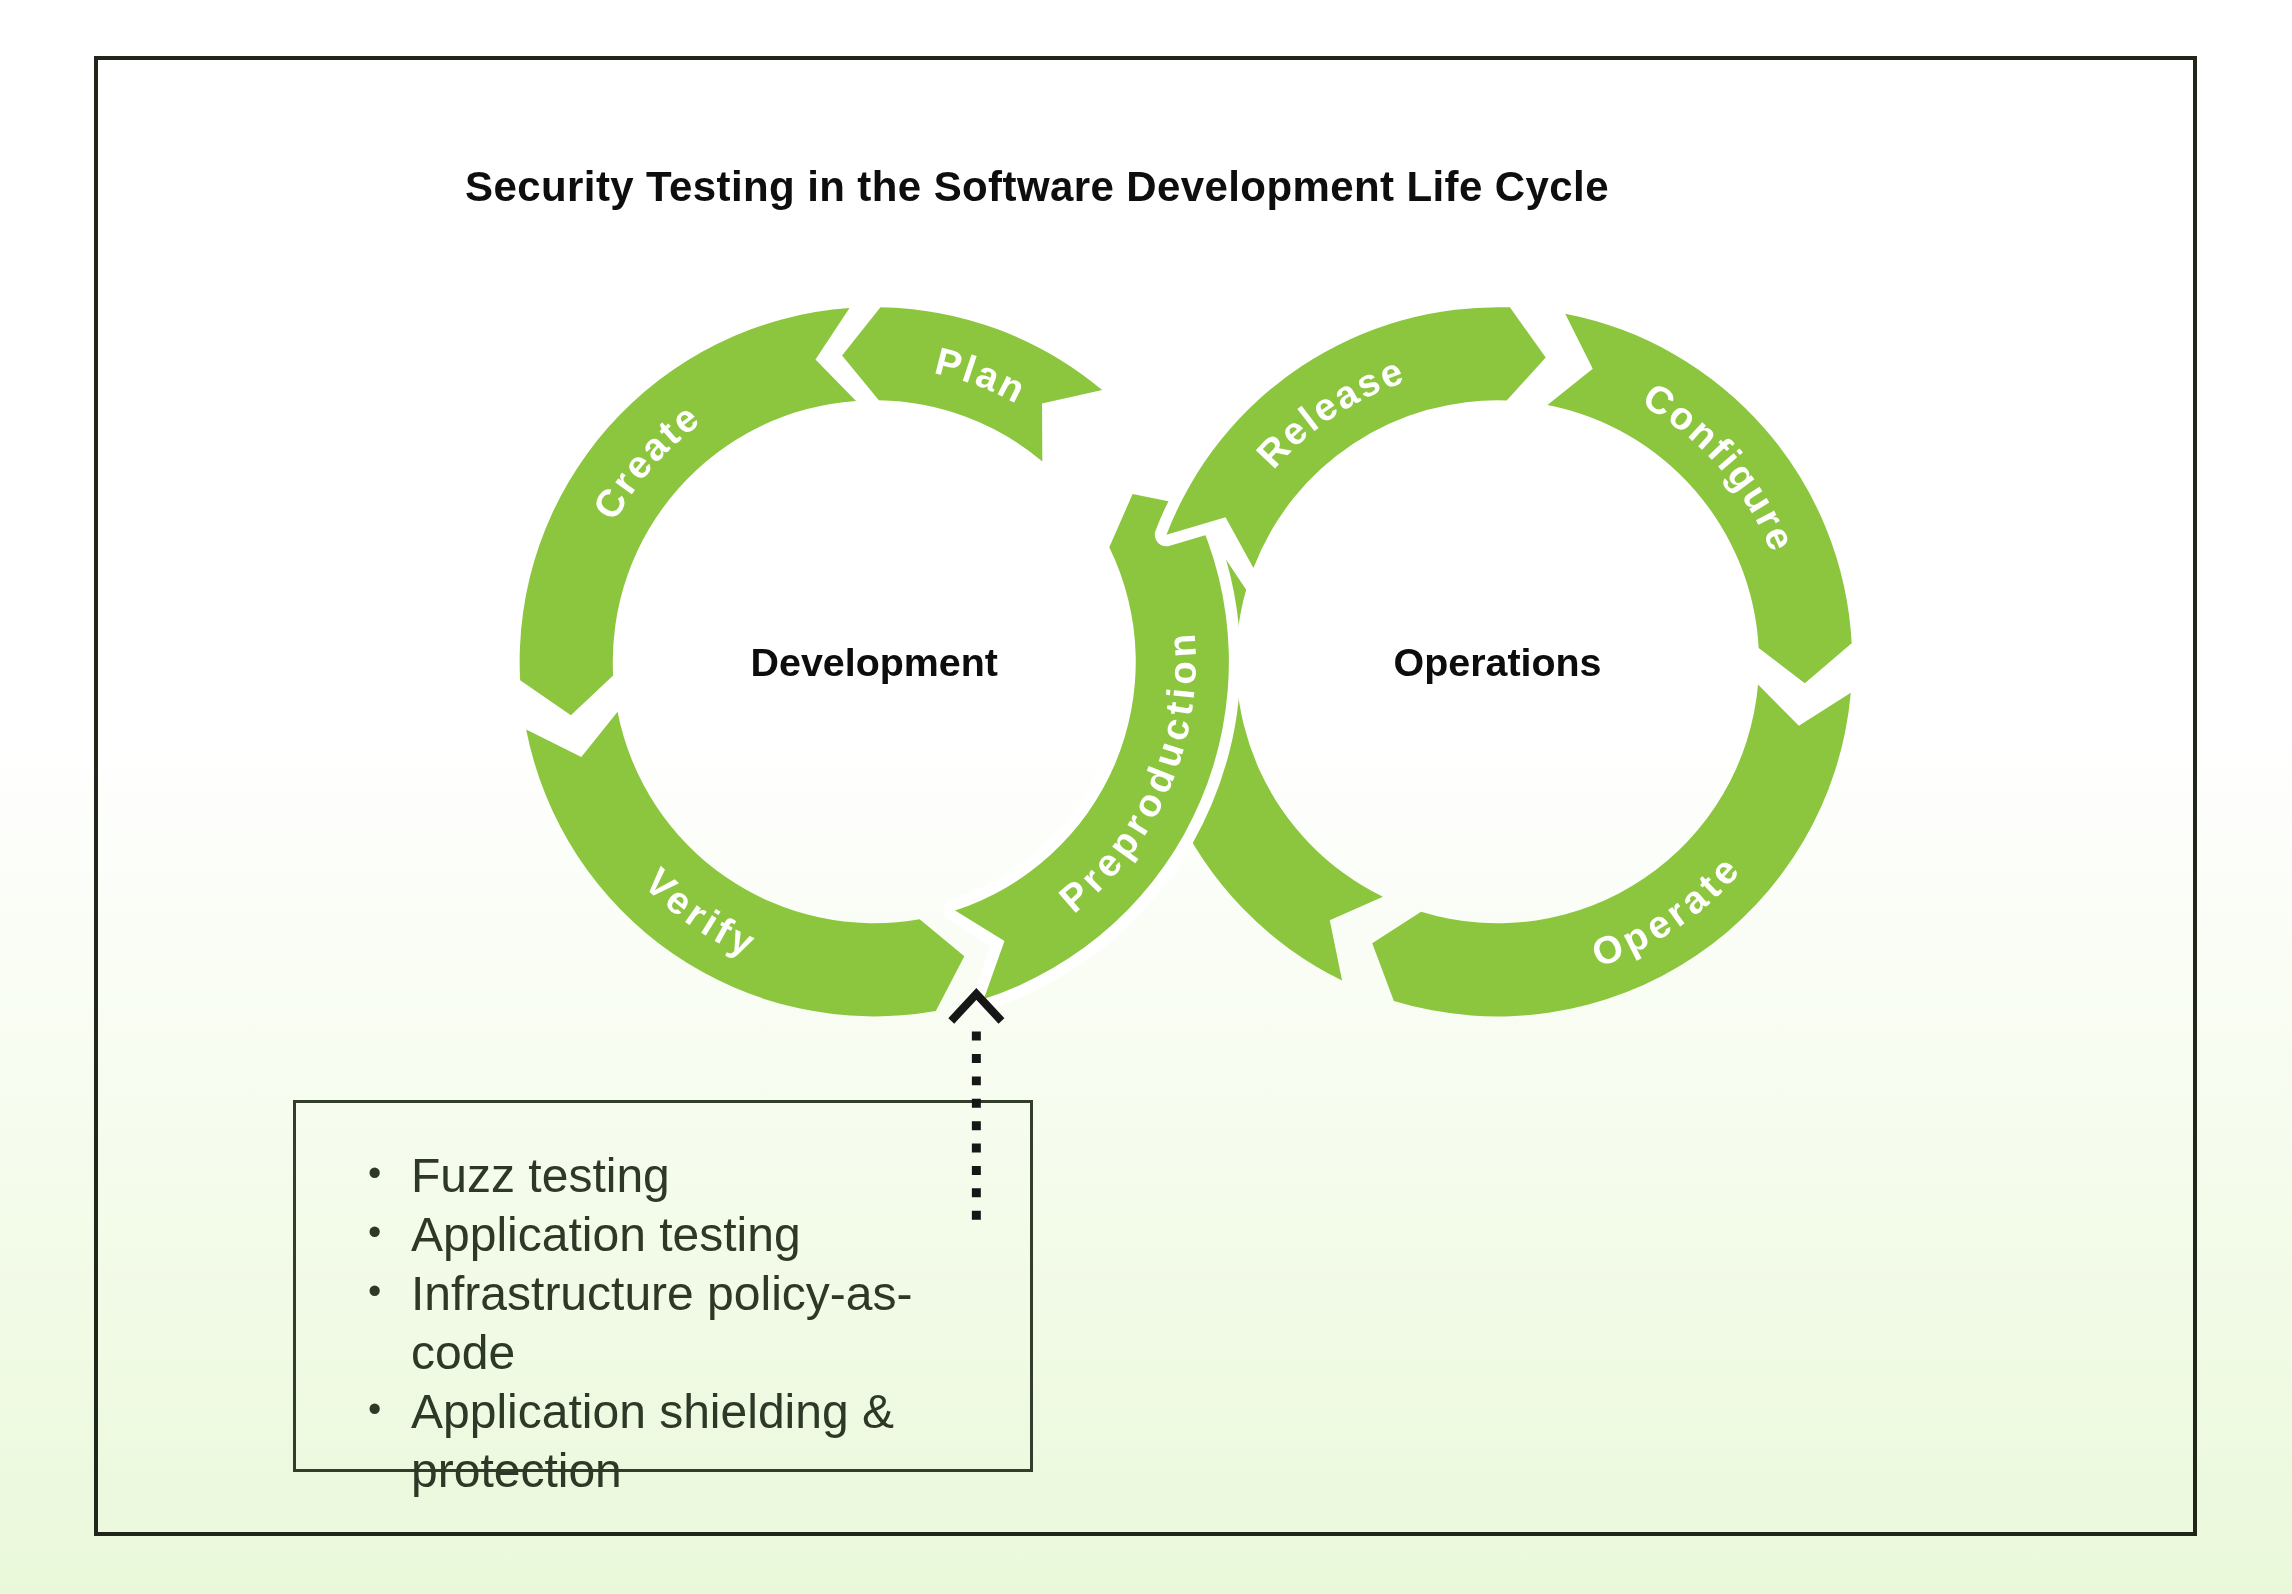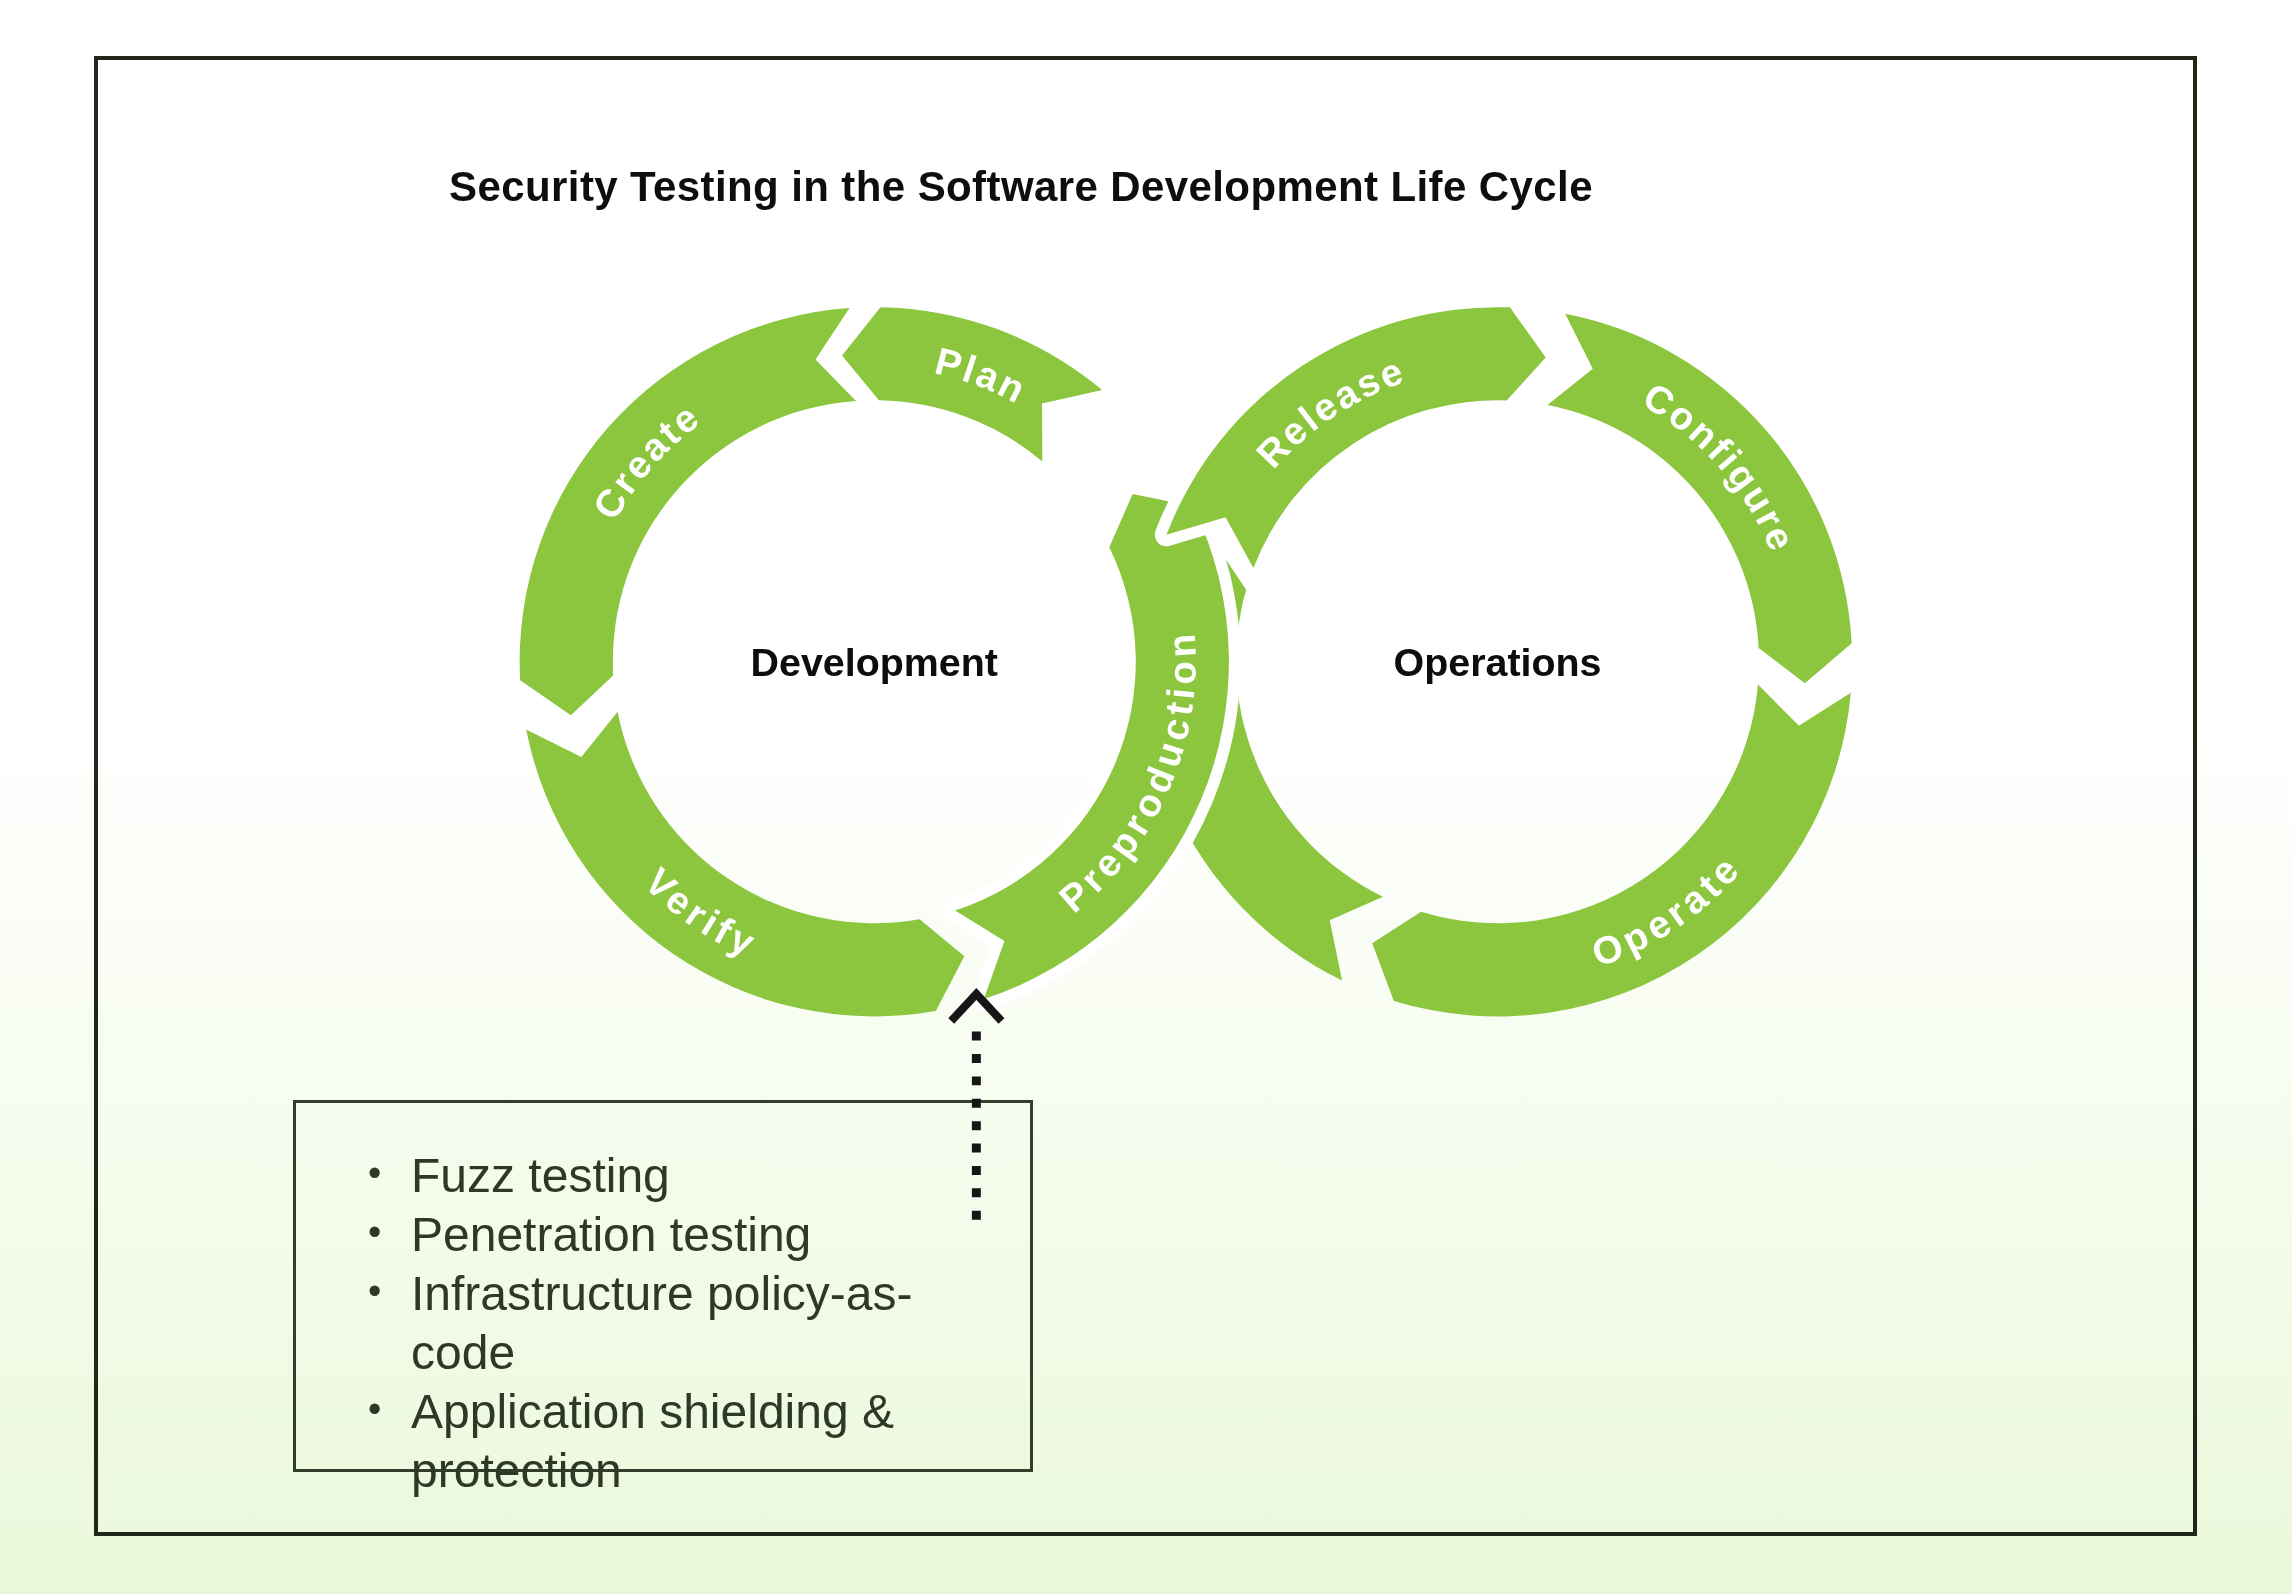--- a/index.html
+++ b/index.html
@@ -7,21 +7,21 @@
     position:relative;width:2293px;height:1594px;overflow:hidden;
     font-family:"Liberation Sans",sans-serif;
     background:linear-gradient(180deg,#ffffff 0%,#ffffff 46%,#f6fcee 70%,#eaf8da 100%);
   }
   .frame{
     position:absolute;left:94px;top:56px;width:2103px;height:1480px;
     border:4.5px solid #20271a;box-sizing:border-box;
   }
   .title{
     position:absolute;left:94px;top:163px;width:1854px;margin:0;
-    text-align:center;font-size:42px;font-weight:700;color:#0e0e0e;letter-spacing:0.4px;
+    text-align:center;font-size:42px;font-weight:700;color:#0e0e0e;letter-spacing:0.4px;padding-left:16px;
   }
   .loops{position:absolute;left:0;top:0;width:2293px;height:1594px;}
   .callout{
     position:absolute;left:293px;top:1100px;width:740px;height:372px;
     border:3.6px solid #333d2b;box-sizing:border-box;
   }
   .callout ul{
     list-style:none;margin:0;padding:43px 0 0 115px;width:573px;
     font-size:48px;line-height:59px;color:#2e3827;
   }
@@ -37,21 +37,21 @@
 </head>
 <body>
 
 <div class="stage">
   <div class="frame"></div>
   <h1 class="title">Security Testing in the Software Development Life Cycle</h1>
 
   <div class="callout">
     <ul>
         <li>Fuzz testing</li>
-        <li>Penetration testing</li>
+        <li>Application testing</li>
         <li>Infrastructure policy-as-code</li>
         <li>Application shielding &amp; protection</li>
       </ul>
   </div>
 
 
   <svg class="loops" id="loop-svg" viewBox="0 0 2560 1780" xmlns="http://www.w3.org/2000/svg">
       <path d="M 1747.5603621691116 350.275635354725 A 396 396 0 0 1 2067.457295762811 718.274961327794 L 2015.1620332893795 762.996226967979 L 1963.5998241483355 723.7179007770602 A 292 292 0 0 0 1727.7162266499508 452.3648624332821 L 1778.3018460649819 411.83655839446715 Z" fill="#8cc63f"></path>
       <path d="M 2066.493100444331 773.5136741280726 A 396 396 0 0 1 1556.2208049297963 1117.6966833613621 L 1532.0825947819249 1053.2596374290547 L 1586.627462220961 1018.2409887412064 A 292 292 0 0 0 1962.8888518427898 764.4494768823162 L 2008.4827746524293 810.5216216413093 Z" fill="#8cc63f"></path>
       <path d="M 1498.4050258715254 1094.9224423344701 A 396 396 0 0 1 1291.3403684084258 629.8476070964684 L 1355.3463304123604 604.5884917996899 L 1391.3115847860108 658.5138921014363 A 292 292 0 0 0 1543.9956251375893 1001.4478615193568 L 1484.6441719548307 1027.5026753732259 Z" fill="#8cc63f"></path>

